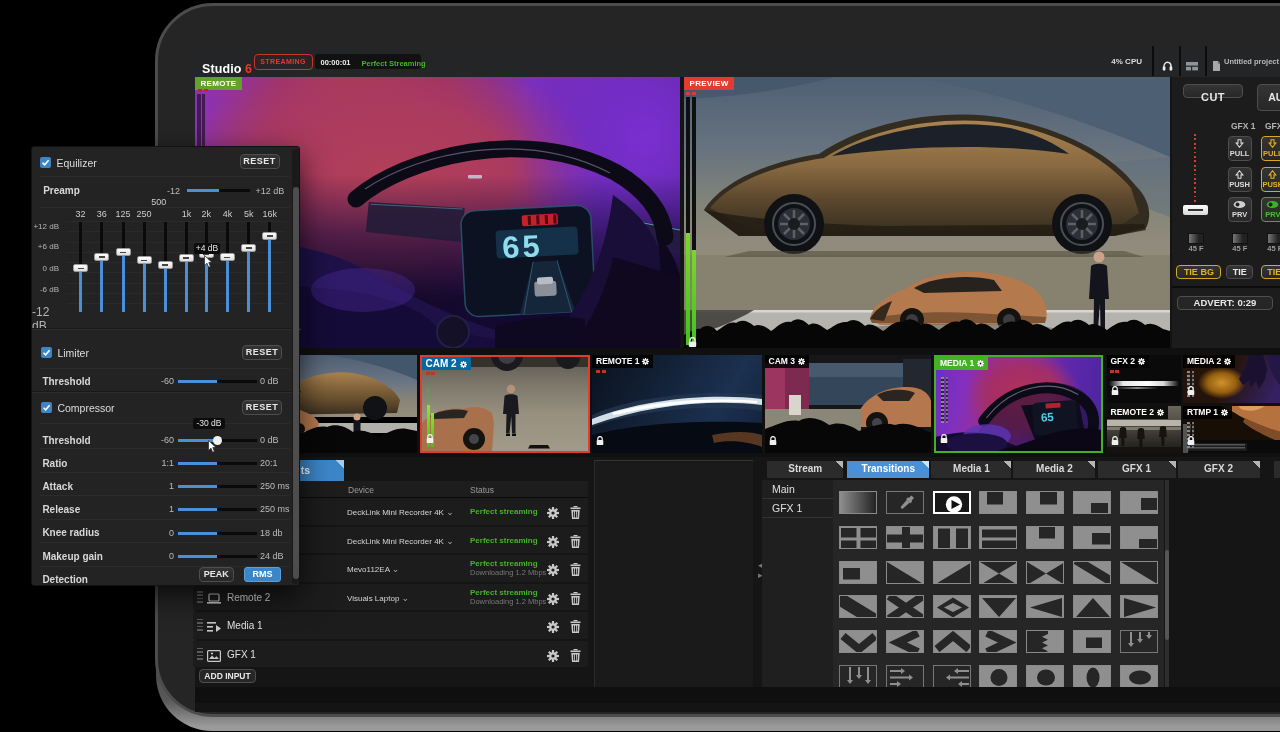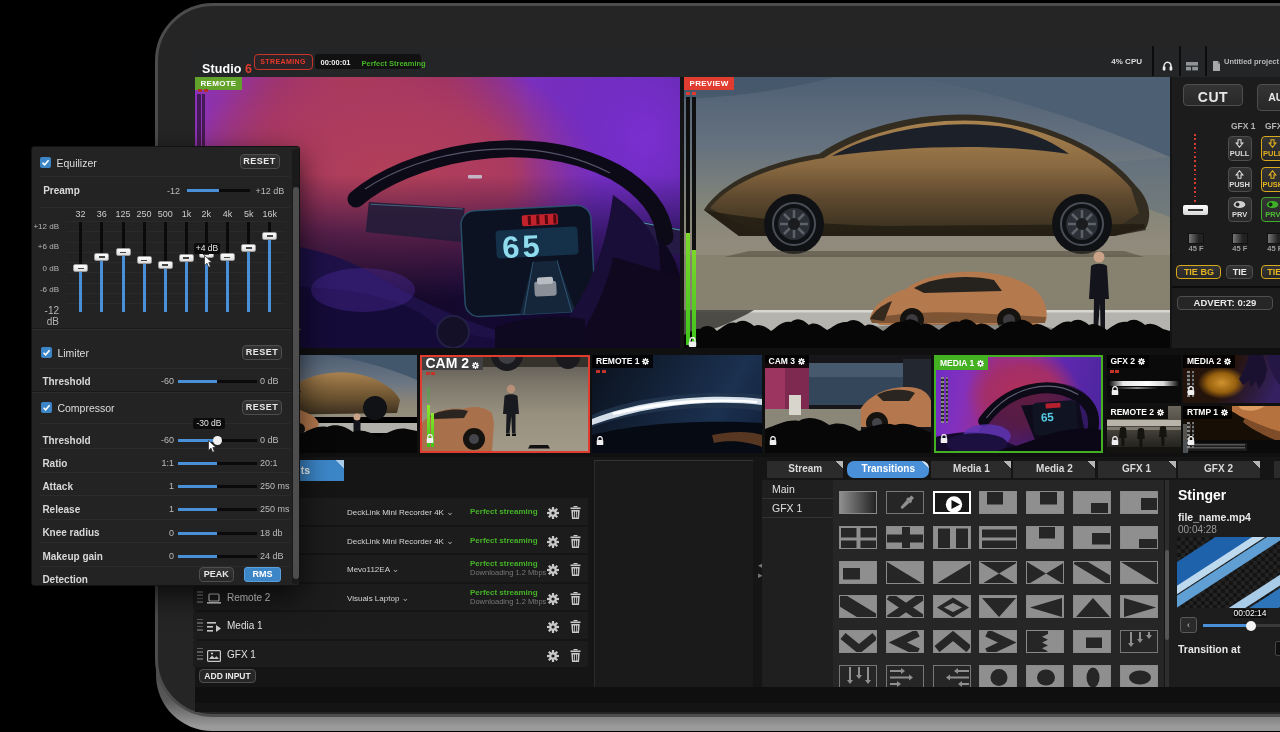--- a/index.html
+++ b/index.html
@@ -39,21 +39,21 @@
 .irow .st1{position:absolute;left:277px;font-size:8px;color:#45b327;font-weight:bold;}
 .irow .st2{position:absolute;left:277px;top:13px;font-size:7.5px;color:#787878;}
 .irow .drag{position:absolute;left:4px;top:7px;width:6px;height:12px;background:repeating-linear-gradient(#5a5a5a 0 1.5px,transparent 1.5px 3.5px);}
 .irow .nm{position:absolute;left:34px;top:8px;font-size:10px;color:#e0e0e0;}
 .gear,.trash{position:absolute;top:7px;}
 .gear{left:354px;}
 .trash{left:377px;}
 .nic{position:absolute;left:14px;top:7px;width:13px;height:11px;}
 
 .ttab{position:absolute;top:4.2px;height:16.4px;background:#2b2b2b;color:#dadada;font-size:10px;font-weight:bold;text-align:center;line-height:16px;background-image:linear-gradient(225deg,#b5b5b5 0 5px,transparent 5px);}
-.ttab.sel{background-color:#4a90d9;color:#fff;background-image:linear-gradient(225deg,#cfe3f5 0 5px,transparent 5px);border-radius:7px;}
+.ttab.sel{background-color:#4a90d9;color:#fff;background-image:linear-gradient(225deg,#cfe3f5 0 5px,transparent 5px);}
 </style>
 </head>
 <body>
 <div id="root">
   <div id="bezel"></div>
   <div id="rim"></div>
   <div id="app"></div>
   <div id="hdr">
     <div class="abs" style="left:7px;top:9px;font-size:12.5px;color:#fff;font-weight:bold;letter-spacing:.1px;margin-top:8px;">Studio <span style="color:#e03a2f;">6</span></div>
     <div class="abs" style="left:58.5px;top:8.5px;width:59px;height:16px;border:1.5px solid #c8362b;border-radius:4px;background:rgba(120,20,15,.1);color:#e8392c;font-weight:bold;font-size:7px;letter-spacing:.4px;text-align:center;line-height:13px;">STREAMING</div>
@@ -205,21 +205,21 @@
       </div>
   <div class="abs" style="left:7.5px;top:20px;width:4px;height:248px;background:#0e0f0e;">
         <div style="position:absolute;bottom:0;width:4px;height:95px;background:linear-gradient(#7ad82a,#3fc41c);"></div>
       </div>
   <div class="abs" style="left:4px;top:257px;"><svg width="9" height="11" viewBox="0 0 9 11">
           <path d="M2 4.5 V3 a2.5 2.5 0 0 1 5 0 V4.5" fill="none" stroke="#f0f0f0" stroke-width="1.4"></path>
           <rect x="0.8" y="4.5" width="7.4" height="5.6" rx="1" fill="#f0f0f0"></rect>
         </svg></div>
 </div>
   <div id="rightP">
-    <div class="btn" style="left:11px;top:7px;width:60px;height:22px;font-size:14px;line-height:25px;letter-spacing:.5px;">CUT</div>
+    <div class="btn" style="left:11px;top:7px;width:60px;height:14px;font-size:11px;line-height:25px;letter-spacing:.5px;">CUT</div>
     <div class="btn" style="left:85px;top:7px;width:52px;height:27px;font-size:10.5px;line-height:25px;">AUTO</div>
     <div class="abs" style="left:59px;top:44px;font-size:8.5px;font-weight:bold;color:#b5b5b5;">GFX 1</div>
     <div class="abs" style="left:93px;top:44px;font-size:8.5px;font-weight:bold;color:#b5b5b5;white-space:nowrap;">GFX 2</div>
 
     <div class="abs" style="left:22px;top:57px;width:2px;height:69px;background:repeating-linear-gradient(#d83a30 0 1.8px,transparent 1.8px 4.4px);"></div>
     <div class="abs" style="left:11px;top:128px;width:25px;height:10px;background:linear-gradient(#fdfdfd,#d8d8d8);border-radius:2px;"></div>
     <div class="abs" style="left:16px;top:132px;width:15px;height:2px;background:#333;"></div>
 
     <div class="btn gbt" style="left:55.6px;top:59px;">
       <svg width="9" height="9" viewBox="0 0 12 12">
@@ -311,21 +311,21 @@
     <path d="M0 66 C 8 56 24 50 40 52 C 52 48 64 50 70 56 L 72 66 L 70 94 L 0 94 Z" fill="#a8714c"></path>
     <path d="M8 59 C 18 53 34 51 46 54 L 42 61 L 12 62 Z" fill="#2a2520"></path>
     <circle cx="52" cy="82" r="11" fill="#15130f"></circle>
           <circle cx="52" cy="82" r="5" fill="#43454b"></circle>
     <circle cx="89" cy="32" r="4.2" fill="#b89078"></circle>
     <path d="M82.5 39 C 85 36.5 93 36.5 95.5 39 L 97 57 L 93.5 57 L 93.5 76 L 90 76 L 89.3 59 L 87.5 76 L 84 76 L 84.5 57 L 81 57 Z" fill="#181a20"></path>
     <rect x="84" y="76.5" width="4" height="2.5" fill="#0c0c0c"></rect>
           <rect x="90" y="76.5" width="4" height="2.5" fill="#0c0c0c"></rect>
     <path d="M108 88 L126 88 L128 91.5 L106 91.5 Z" fill="#111"></path>
   </svg>
-  <div class="abs" style="left:0;top:0;height:13px;background:#404040;color:#fff;font-weight:bold;font-size:14px;line-height:13px;padding:0 4px;white-space:nowrap;">CAM 2<svg width="7" height="7" viewBox="0 0 12 12" style="vertical-align:-1px;margin-left:3px;">
+  <div class="abs" style="left:0;top:0;height:13px;background:#0369a1;color:#fff;font-weight:bold;font-size:10px;line-height:13px;padding:0 4px;white-space:nowrap;">CAM 2<svg width="7" height="7" viewBox="0 0 12 12" style="vertical-align:-1px;margin-left:3px;">
             <g fill="#fff">
               <rect x="4.9" y="0" width="2.2" height="12"></rect>
               <rect x="0" y="4.9" width="12" height="2.2"></rect>
               <rect x="4.9" y="0" width="2.2" height="12" transform="rotate(45 6 6)"></rect>
               <rect x="4.9" y="0" width="2.2" height="12" transform="rotate(-45 6 6)"></rect>
               <circle cx="6" cy="6" r="3.8"></circle>
             </g>
             <circle cx="6" cy="6" r="1.6" fill="#111"></circle>
           </svg></div>
   <div class="abs" style="left:4px;top:15px;width:4px;height:2.5px;background:#c23328;"></div>
@@ -522,20 +522,24 @@
   <div class="abs" style="left:4px;bottom:3px;"><svg width="8" height="10" viewBox="0 0 9 11">
             <path d="M2 4.5 V3 a2.5 2.5 0 0 1 5 0 V4.5" fill="none" stroke="#f0f0f0" stroke-width="1.4"></path>
             <rect x="0.8" y="4.5" width="7.4" height="5.6" rx="1" fill="#f0f0f0"></rect>
           </svg></div>
 </div>
   </div>
   <div id="bottom">
 
     <div class="abs" style="left:34px;top:2.5px;width:114.5px;height:21px;background:#3c86c8;color:#fff;font-weight:bold;font-size:10.5px;line-height:21px;text-align:center;text-indent:16px;background-image:linear-gradient(225deg,#a6cbe8 0 6px,transparent 6px);">Inputs</div>
 
+    <div class="abs" style="left:-2px;top:23.5px;width:395px;height:17px;background:#1d1d1d;border-bottom:1px solid #0a0a0a;">
+      <span class="abs" style="left:155px;top:4px;font-size:8.5px;color:#9a9a9a;">Device</span>
+      <span class="abs" style="left:277px;top:4px;font-size:8.5px;color:#9a9a9a;">Status</span>
+    </div>
     <div class="irow" style="top:41px;">
         <div class="dev">DeckLink Mini Recorder 4K <span class="chv">⌄</span></div>
         <div class="st1" style="top:9px;">Perfect streaming</div>
         <div class="gear"><svg width="12" height="12" viewBox="0 0 12 12">
             <g fill="#c9c9c9">
               <rect x="4.9" y="0" width="2.2" height="12"></rect>
               <rect x="0" y="4.9" width="12" height="2.2"></rect>
               <rect x="4.9" y="0" width="2.2" height="12" transform="rotate(45 6 6)"></rect>
               <rect x="4.9" y="0" width="2.2" height="12" transform="rotate(-45 6 6)"></rect>
               <circle cx="6" cy="6" r="3.8"></circle>
@@ -975,40 +979,20 @@
         <div style="position:absolute;width:38px;height:23px;background:#8f8f8f;border:1px solid #8a8a8a;left:286.8px;top:185px; overflow:hidden;">
           <svg width="38" height="23" viewBox="0 0 38 23" style="display:block">
             <ellipse cx="19" cy="11.5" rx="11" ry="7" fill="#262626"></ellipse>
           </svg>
         </div>
       </div>
     <div class="abs" style="left:969.5px;top:23px;width:4px;height:207px;background:#2e2e2e;">
         <div style="position:absolute;top:70px;width:4px;height:90px;background:#565656;border-radius:2px;"></div>
       </div>
 
-    <div class="abs" style="left:974px;top:23px;width:111px;height:207px;background:#1d1d1d;">
-      <div class="abs" style="left:9px;top:7px;font-size:14px;font-weight:bold;color:#fff;">Stinger</div>
-      <div class="abs" style="left:9px;top:31px;font-size:10.5px;font-weight:bold;color:#e8e8e8;">file_name.mp4</div>
-      <div class="abs" style="left:9px;top:43.5px;font-size:10px;color:#9a9a9a;">00:04:28</div>
-      <div class="abs" id="stingthumb" style="left:8px;top:57px;width:103px;height:71px;overflow:hidden;background-color:#141414;background-image:linear-gradient(45deg,#232323 25%,transparent 25%,transparent 75%,#232323 75%),linear-gradient(45deg,#232323 25%,transparent 25%,transparent 75%,#232323 75%);background-size:8px 8px;background-position:0 0,4px 4px;">
-        <div class="abs" style="left:-30px;top:-18px;width:200px;height:26px;background:#1f62ac;transform:rotate(-33deg);"></div>
-        <div class="abs" style="left:-30px;top:4px;width:200px;height:7px;background:#bcd9ee;transform:rotate(-33deg);"></div>
-        <div class="abs" style="left:-30px;top:14px;width:200px;height:10px;background:#5f9fd4;transform:rotate(-33deg);"></div>
-        <div class="abs" style="left:-40px;top:60px;width:220px;height:9px;background:#a8cbe8;transform:rotate(-33deg);"></div>
-        <div class="abs" style="left:-40px;top:74px;width:220px;height:16px;background:#2e74b8;transform:rotate(-33deg);"></div>
-      </div>
-      <div class="abs" style="left:64px;top:129px;width:34px;height:9px;background:#0e0e0e;color:#fff;font-size:8.5px;text-align:center;line-height:9px;">00:02:14</div>
-      <div class="abs" style="left:11px;top:137px;width:17px;height:16px;background:#2a2a2a;border:1px solid #5a5a5a;border-radius:3px;color:#ccc;font-size:9px;text-align:center;line-height:14px;">‹</div>
-      <div class="abs" style="left:34px;top:144px;width:77px;height:3px;background:#3a3a3a;">
-          <div style="position:absolute;width:47px;height:3px;background:#4a90d9;"></div>
-          <div style="position:absolute;left:43px;top:-3.5px;width:10px;height:10px;border-radius:50%;background:#f5f5f5;"></div>
-        </div>
-      <div class="abs" style="left:9px;top:163px;font-size:10.5px;font-weight:bold;color:#e8e8e8;">Transition at</div>
-      <div class="abs" style="left:106px;top:161px;width:20px;height:15px;background:#101010;border:1px solid #444;border-radius:2px;"></div>
-    </div>
     <div class="abs" style="left:0;top:230px;width:1085px;height:16px;background:#0f0f0f;"></div>
   </div>
 
 <div id="floatP" style="position:absolute;left:31px;top:146px;width:269px;height:439.5px;background:#232323;border:1px solid #121212;border-radius:3px;box-shadow:0 10px 30px rgba(0,0,0,.7);z-index:50;">
   <div class="abs" style="left:7.7px;top:9.6px;width:11px;height:11px;">
         <svg width="11" height="11" viewBox="0 0 11 11" style="position:absolute;left:0;top:0;">
           <rect width="11" height="11" rx="2" fill="#3c86c8"></rect>
           <polyline points="2.5,5.7 4.6,7.8 8.6,3.2" fill="none" stroke="#fff" stroke-width="1.6"></polyline>
         </svg>
       </div>
@@ -1020,38 +1004,38 @@
   <div class="abs" style="left:155.2px;top:42.4px;width:63px;height:3px;background:#0a0a0a;">
         <div style="position:absolute;width:31.4px;height:3px;background:#4a90d9;"></div>
       </div>
   <div class="abs" style="left:223.5px;top:38.5px;font-size:9px;color:#bbb;">+12 dB</div>
   <div class="abs" style="left:8px;top:60px;width:250px;height:1px;background:#2b2b2b;"></div>
   <div class="abs" style="left:34px;top:74px;width:220px;height:92px;background:repeating-linear-gradient(#2a2a2a 0 1px,transparent 1px 10.3px);"></div>
   <div class="abs" style="left:0px;top:74.7px;width:27px;text-align:right;font-size:8px;color:#b5b5b5;">+12 dB</div>
       <div class="abs" style="left:0px;top:95.2px;width:27px;text-align:right;font-size:8px;color:#b5b5b5;">+6 dB</div>
       <div class="abs" style="left:0px;top:116.5px;width:27px;text-align:right;font-size:8px;color:#b5b5b5;">0 dB</div>
       <div class="abs" style="left:0px;top:137.5px;width:27px;text-align:right;font-size:8px;color:#b5b5b5;">-6 dB</div>
-      <div class="abs" style="left:0px;top:157.5px;width:27px;text-align:right;font-size:10px;color:#b5b5b5;">-12 dB</div>
+      <div class="abs" style="left:0px;top:157.5px;width:27px;text-align:left;font-size:12px;color:#b5b5b5;">-12 dB</div>
       <div class="abs" style="left:34.6px;top:62px;width:28px;text-align:center;font-size:9px;color:#ccc;">32</div>
       <div class="abs" style="left:47.1px;top:74.6px;width:3px;height:90px;background:#0a0a0a;">
         <div style="position:absolute;left:0;top:46.400000000000006px;width:3px;height:43.80000000000001px;background:#4a90d9;"></div>
       </div>
       <div class="abs" style="left:55.7px;top:62px;width:28px;text-align:center;font-size:9px;color:#ccc;">36</div>
       <div class="abs" style="left:68.2px;top:74.6px;width:3px;height:90px;background:#0a0a0a;">
         <div style="position:absolute;left:0;top:35.0px;width:3px;height:55.20000000000002px;background:#4a90d9;"></div>
       </div>
       <div class="abs" style="left:77px;top:62px;width:28px;text-align:center;font-size:9px;color:#ccc;">125</div>
       <div class="abs" style="left:89.5px;top:74.6px;width:3px;height:90px;background:#0a0a0a;">
         <div style="position:absolute;left:0;top:30.400000000000006px;width:3px;height:59.80000000000001px;background:#4a90d9;"></div>
       </div>
       <div class="abs" style="left:98px;top:62px;width:28px;text-align:center;font-size:9px;color:#ccc;">250</div>
       <div class="abs" style="left:110.5px;top:74.6px;width:3px;height:90px;background:#0a0a0a;">
         <div style="position:absolute;left:0;top:38.400000000000006px;width:3px;height:51.80000000000001px;background:#4a90d9;"></div>
       </div>
-      <div class="abs" style="left:119.30000000000001px;top:62px;width:28px;text-align:center;font-size:9px;color:#ccc;">500</div>
+      <div class="abs" style="left:119.30000000000001px;top:50px;width:28px;font-size:9px;color:#ccc;">500</div>
       <div class="abs" style="left:131.8px;top:74.6px;width:3px;height:90px;background:#0a0a0a;">
         <div style="position:absolute;left:0;top:43.0px;width:3px;height:47.20000000000002px;background:#4a90d9;"></div>
       </div>
       <div class="abs" style="left:140.4px;top:62px;width:28px;text-align:center;font-size:9px;color:#ccc;">1k</div>
       <div class="abs" style="left:152.9px;top:74.6px;width:3px;height:90px;background:#0a0a0a;">
         <div style="position:absolute;left:0;top:35.900000000000006px;width:3px;height:54.30000000000001px;background:#4a90d9;"></div>
       </div>
       <div class="abs" style="left:160.3px;top:62px;width:28px;text-align:center;font-size:9px;color:#ccc;">2k</div>
       <div class="abs" style="left:172.8px;top:74.6px;width:3px;height:90px;background:#0a0a0a;">
         <div style="position:absolute;left:0;top:32.400000000000006px;width:3px;height:57.80000000000001px;background:#4a90d9;"></div>

